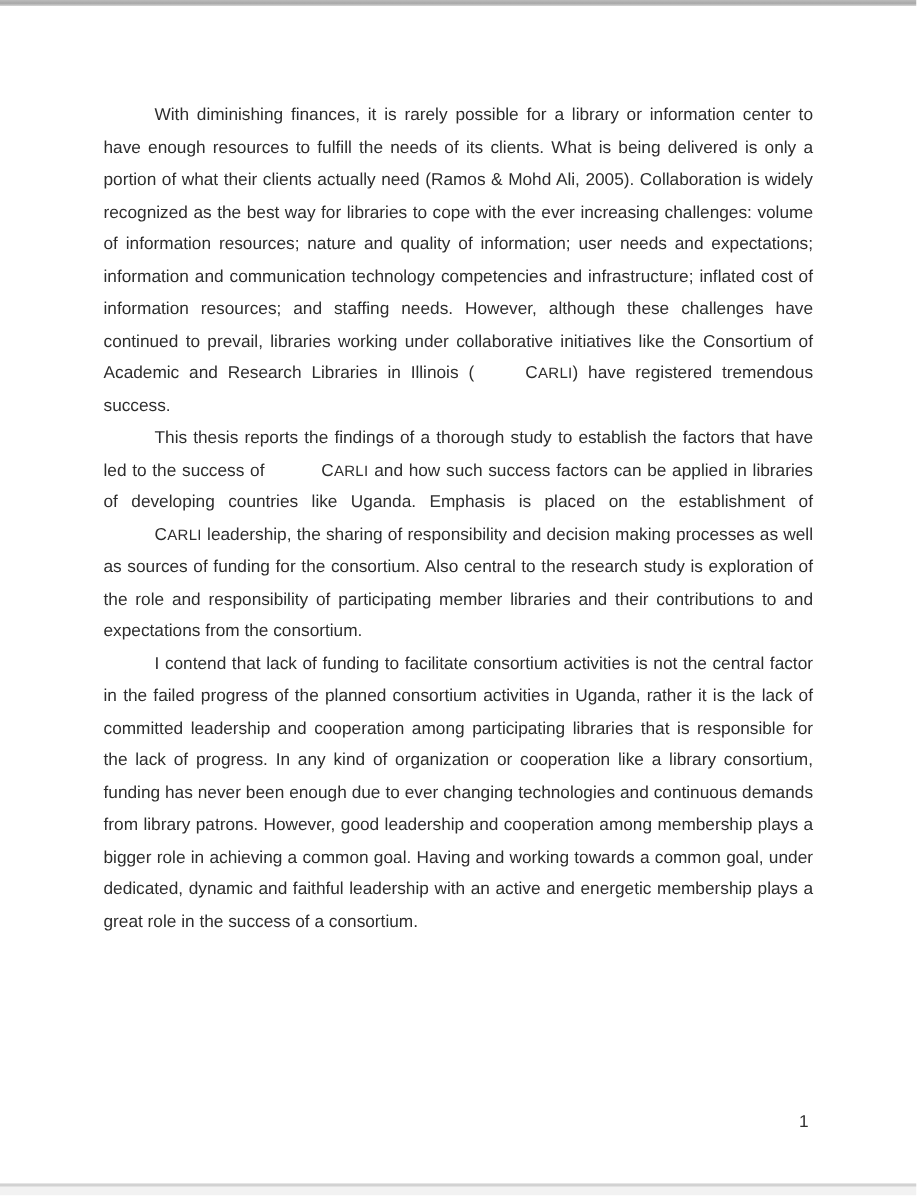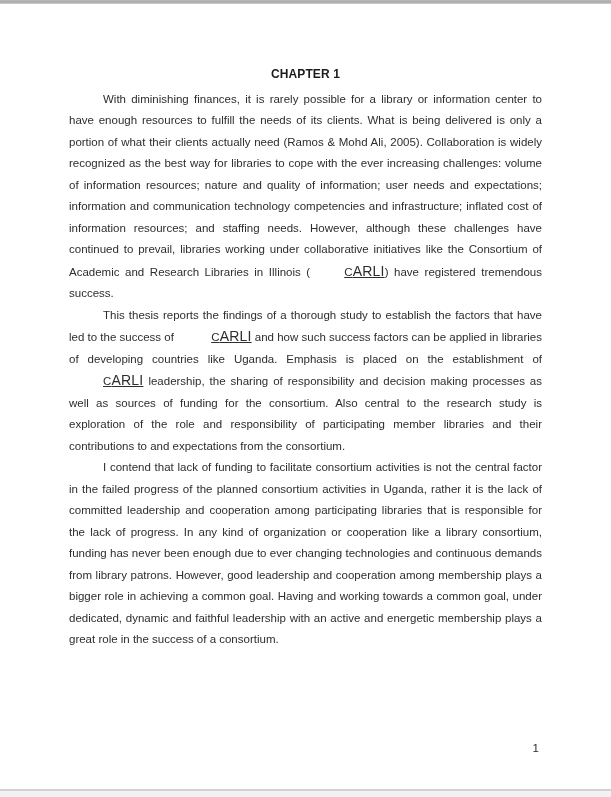--- a/index.html
+++ b/index.html
@@ -54,23 +54,22 @@
     margin: 0;
     font-size: 11.5px;
     line-height: 21.5px;
     text-align: justify;
     text-indent: 34px;
     color: var(--text);
   }
   
   .sc {
     display: inline-block;
-    font-size: 14px;
+    font-size: 10px;
     letter-spacing: 0.2px;
-    text-decoration: underline;
   }
   .sc::first-letter { font-size: 11.5px; }
   .page-number {
     position: absolute;
     top: 741px;
     right: 72px;
     font-size: 11.5px;
     line-height: 14px;
     color: var(--text);
   }
@@ -82,21 +81,20 @@
     border-top: 2px solid #d2d2d2;
     background: var(--bottom_strip);
   }
 </style>
 </head>
 <body>
 
 <div class="top-separator"></div>
 
 <div class="page">
-  <h1 class="chapter-heading">CHAPTER 1</h1>
 
   <div class="paragraphs" id="paragraphs">
       <p><span>With diminishing finances, it is rarely possible for a library or information center to have enough resources to fulfill the needs of its clients.  What is being delivered is only a portion of what their clients actually need (Ramos &amp; Mohd Ali, 2005). Collaboration is widely recognized as the best way for libraries to cope with the ever increasing challenges: volume of information resources; nature and quality of information; user needs and expectations; information and communication technology competencies and infrastructure; inflated cost of information resources; and staffing needs. However, although these challenges have continued to prevail, libraries working under collaborative initiatives like the Consortium of Academic and Research Libraries in Illinois (</span><span class="sc">CARLI</span><span>) have registered tremendous success.</span></p>
       <p><span>This thesis reports the findings of a thorough study to establish the factors that have led to the success of </span><span class="sc">CARLI</span><span> and how such success factors can be applied in libraries of developing countries like Uganda. Emphasis is placed on the establishment of </span><span class="sc">CARLI</span><span> leadership, the sharing of responsibility and decision making processes as well as sources of funding for the consortium. Also central to the research study is exploration of the role and responsibility of participating member libraries and their contributions to and expectations from the consortium.</span></p>
       <p><span>I contend that lack of funding to facilitate consortium activities is not the central factor in the failed progress of the planned consortium activities in Uganda, rather it is the lack of committed leadership and cooperation among participating libraries that is responsible for the lack of progress. In any kind of organization or cooperation like a library consortium, funding has never been enough due to ever changing technologies and continuous demands from library patrons. However, good leadership and cooperation among membership plays a bigger role in achieving a common goal. Having and working towards a common goal, under dedicated, dynamic and faithful leadership with an active and energetic membership plays a great role in the success of a consortium.</span></p>
     </div>
 
   <div class="page-number">1</div>
 </div>
 

